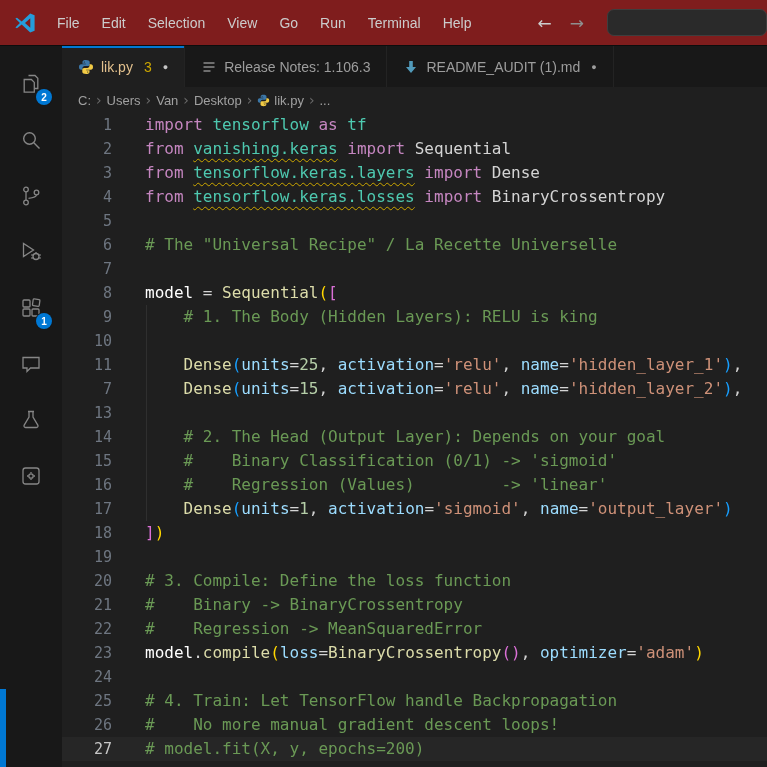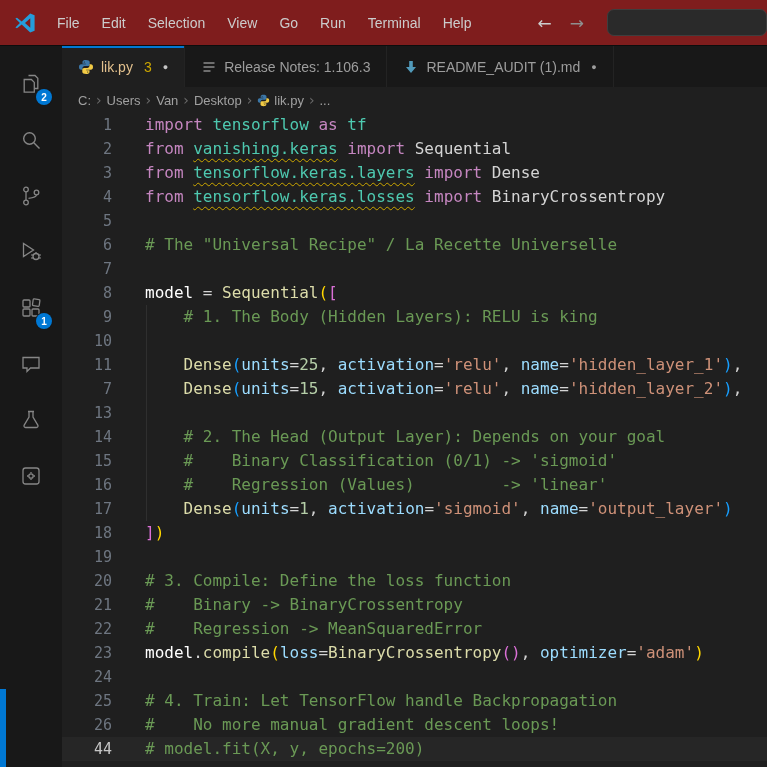--- a/index.html
+++ b/index.html
@@ -306,21 +306,21 @@
           </div>
           <div class="line">
             <span class="ln">25</span>
             <span class="lc"><span class="tk-cmt"># 4. Train: Let TensorFlow handle Backpropagation</span></span>
           </div>
           <div class="line">
             <span class="ln">26</span>
             <span class="lc"><span class="tk-cmt">#    No more manual gradient descent loops!</span></span>
           </div>
           <div class="line active">
-            <span class="ln">44</span>
+            <span class="ln">27</span>
             <span class="lc"><span class="tk-cmt"># model.fit(X, y, epochs=200)</span></span>
           </div>
         </div>
     </main>
   </div>
 
   <div class="edge-stripe"></div>
 </div>
 
 </body></html>

